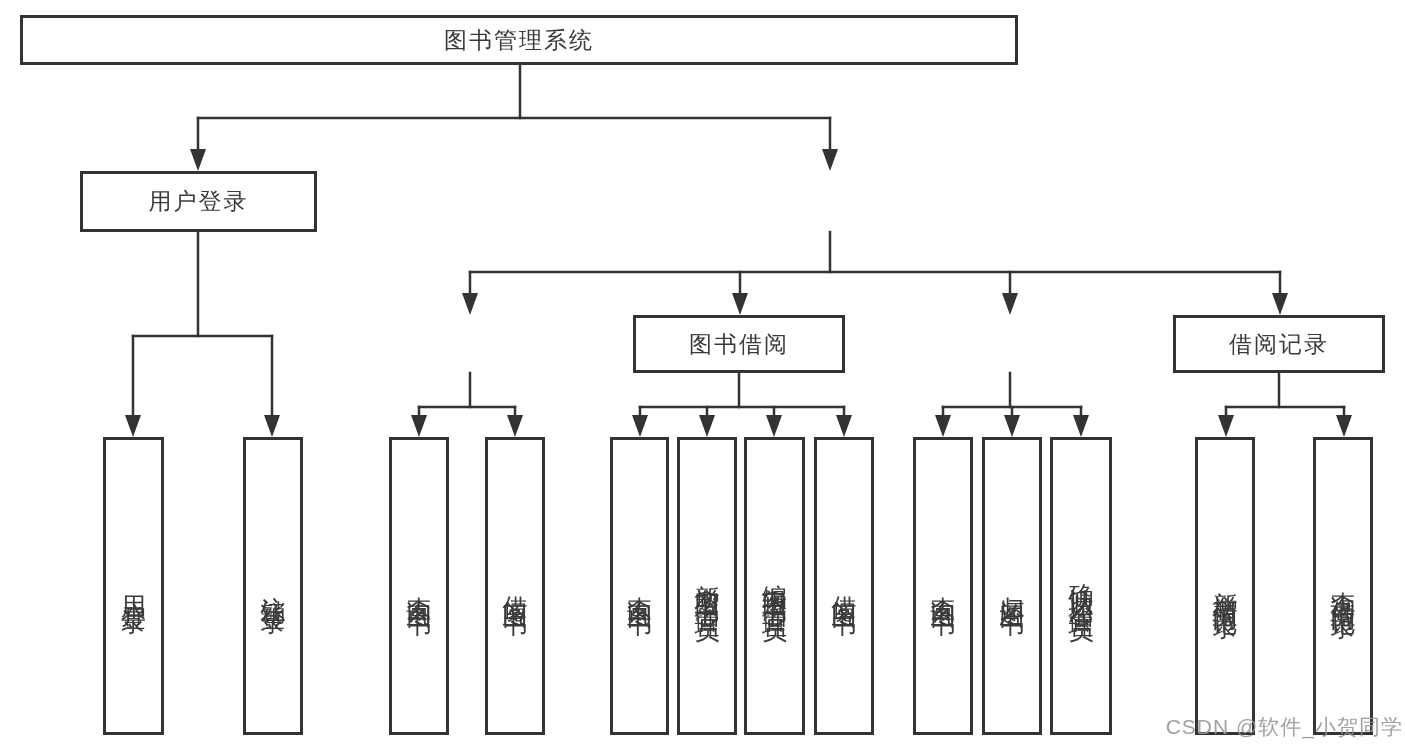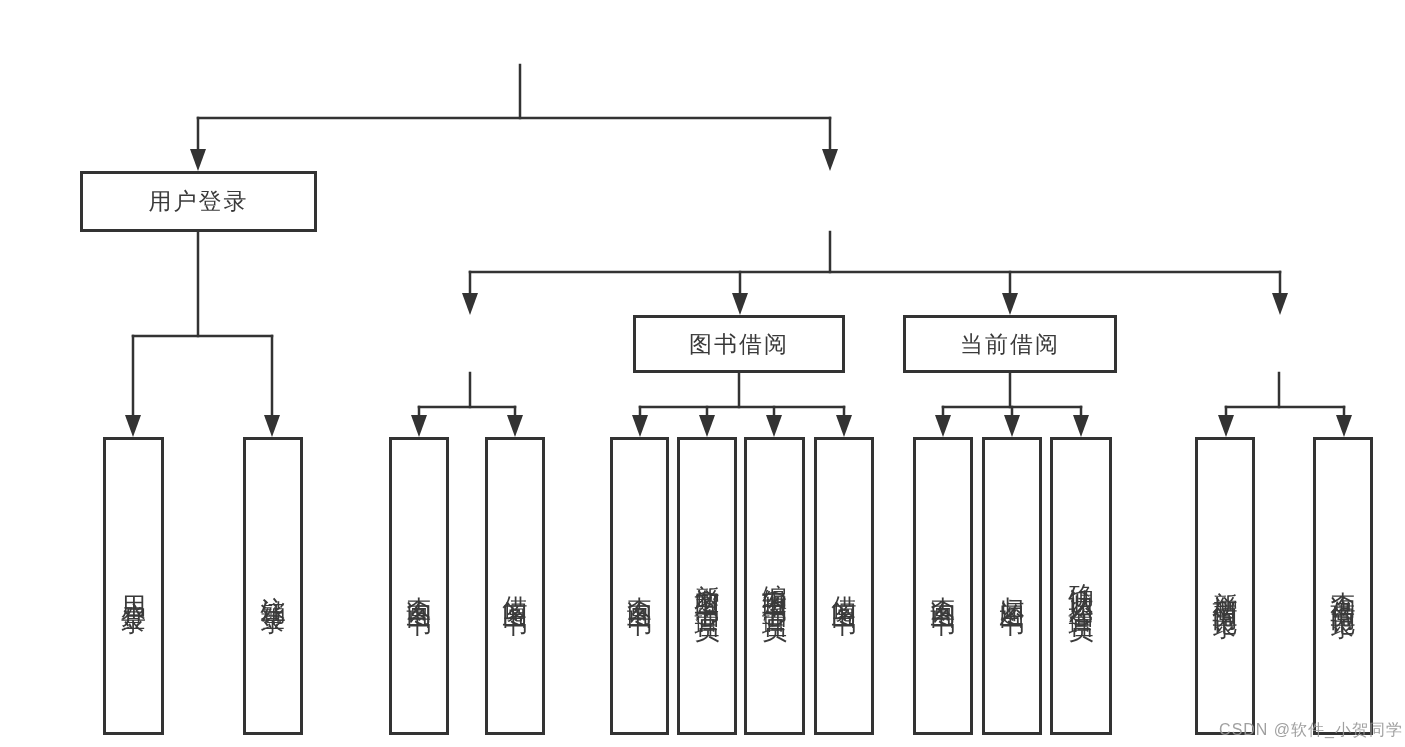--- a/index.html
+++ b/index.html
@@ -14,21 +14,21 @@
     position:absolute;background:#ffffff;border:3px solid #333333;box-sizing:border-box;
     display:flex;align-items:center;justify-content:center;text-align:center;
   }
   .h{font-size:23px;letter-spacing:2px;white-space:nowrap;}
   .v{top:437px;height:298px;}
   .v .vtext{
     writing-mode:vertical-rl;text-orientation:mixed;
     font-size:25px;line-height:1;letter-spacing:5px;white-space:nowrap;
   }
   .watermark{
-    position:absolute;right:2px;bottom:6px;font-size:16px;letter-spacing:1px;
+    position:absolute;right:2px;bottom:6px;font-size:21px;letter-spacing:1px;
     color:rgba(152,152,152,0.92);white-space:nowrap;
   }
 </style>
 </head>
 <body>
 
 <div class="stage">
 
   <svg class="connectors" width="1405" height="747" viewBox="0 0 1405 747">
 
@@ -85,30 +85,33 @@
     <polygon points="1073,415 1089,415 1081,437"></polygon>
 
     <path d="M1279 373 V407"></path>
     <path d="M1226 407 H1344"></path>
     <path d="M1226 407 V416"></path>
     <polygon points="1218,415 1234,415 1226,437"></polygon>
     <path d="M1344 407 V416"></path>
     <polygon points="1336,415 1352,415 1344,437"></polygon>
   </svg>
 
+  <div class="box h" style="left:20px;top:15px;width:998px;height:50px">
+    <span>图书管理系统</span>
+  </div>
 
   <div class="box h" style="left:80px;top:171px;width:237px;height:61px">
     <span>用户登录</span>
   </div>
 
   <div class="box h" style="left:633px;top:315px;width:212px;height:58px">
     <span>图书借阅</span>
   </div>
-  <div class="box h" style="left:903px;top:315px;width:214px;height:58px">
-    <span>当前借阅</span>
+  <div class="box h" style="left:1173px;top:315px;width:212px;height:58px">
+    <span>借阅记录</span>
   </div>
 
   <div class="box v" style="left:103px;width:61px">
     <span class="vtext">用户登录</span>
   </div>
   <div class="box v" style="left:243px;width:60px">
     <span class="vtext">注销登录</span>
   </div>
 
   <div class="box v" style="left:389px;width:60px">

